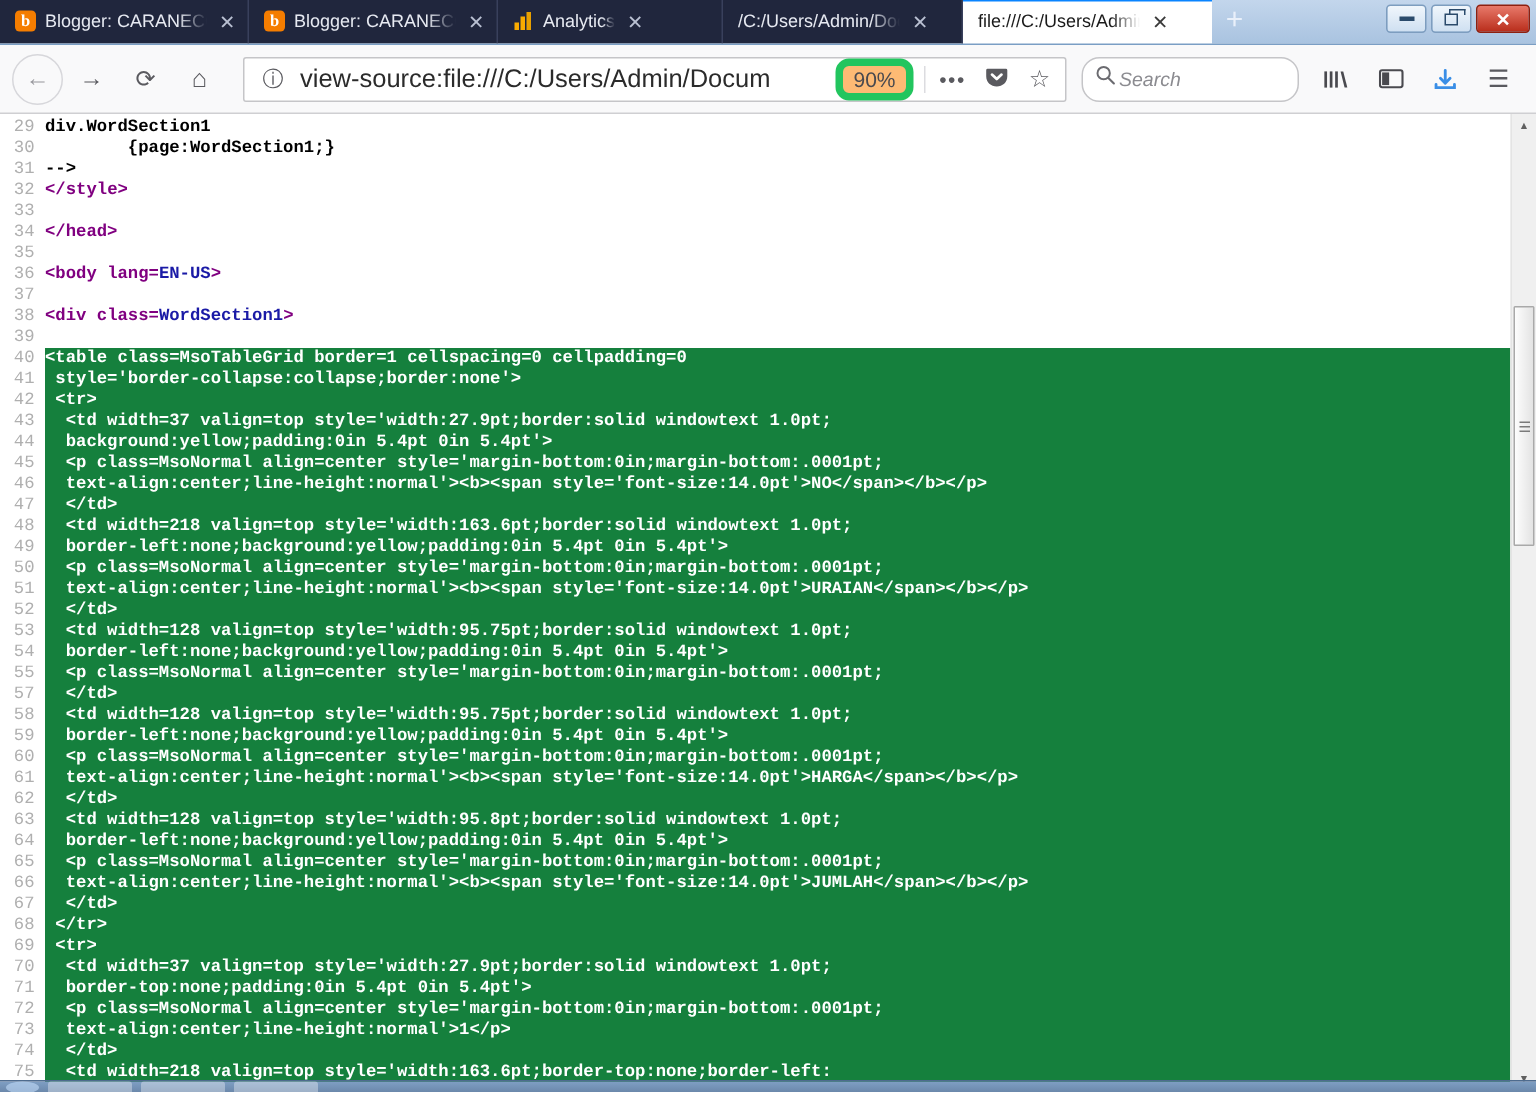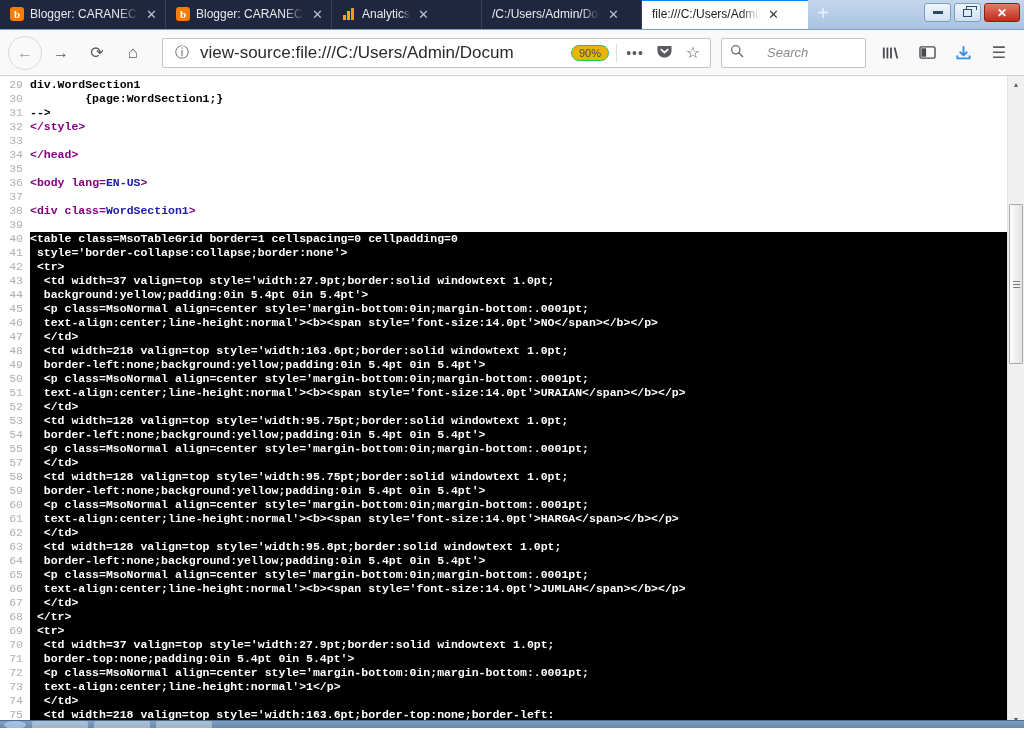--- a/index.html
+++ b/index.html
@@ -175,39 +175,39 @@
     font-size: 17px;
     color: #2b2b2b;
     white-space: nowrap;
     overflow: hidden;
     min-width: 0;
     -webkit-mask-image: linear-gradient(to right, #000 90%, transparent 100%);
     mask-image: linear-gradient(to right, #000 90%, transparent 100%);
   }
   #zoomlevel {
     flex: 0 0 auto;
-    font-size: 11px;
+    font-size: 14px;
     color: #4a4a4f;
-    border: 1px solid #22c55e;
+    border: 5px solid #22c55e;
     border-radius: 9px;
     padding: 1px 7px;
-    background: #eab308;
+    background: #fdba74;
   }
   .urlsep { width: 1px; height: 18px; background: #dcdce0; flex: 0 0 auto; }
   .urlicon { width: 22px; text-align: center; color: #5a5a5f; font-size: 14px; flex: 0 0 auto; }
   #searchbar {
     flex: 0 0 145px;
     height: 30px;
     background: #fff;
     border: 1px solid #c5c5c8;
-    border-radius: 2px;
+    border-radius: 12px;
     display: flex;
     align-items: center;
     padding: 0 8px;
-    gap: 23px;
+    gap: 2px;
   }
   #searchplaceholder {
     font-size: 13px;
     color: #8b8b90;
     font-style: italic;
   }
   #rightbtns { display: flex; align-items: center; gap: 2px; margin-left: 6px; flex: 0 0 auto; }
 
   
   #content {
@@ -234,21 +234,21 @@
   .lnum {
     flex: 0 0 30px;
     text-align: right;
     color: #afafaf;
     padding-right: 7px;
     user-select: none;
   }
   .ctext { flex: 1 1 auto; color: #000; font-weight: bold; font-family: Liberation Mono, monospace; }
   .tg { color: #800080; }
   .val { color: #1a1aa6; }
-  .sel { background: #000000; color: #ffffff; }
+  .sel { background: #15803d; color: #ffffff; }
 
   
   #vscroll {
     position: absolute;
     top: 0; right: 0; bottom: 0;
     width: 17px;
     background: #f0f0f0;
     border-left: 1px solid #e4e4e4;
   }
   .sbarrow {

